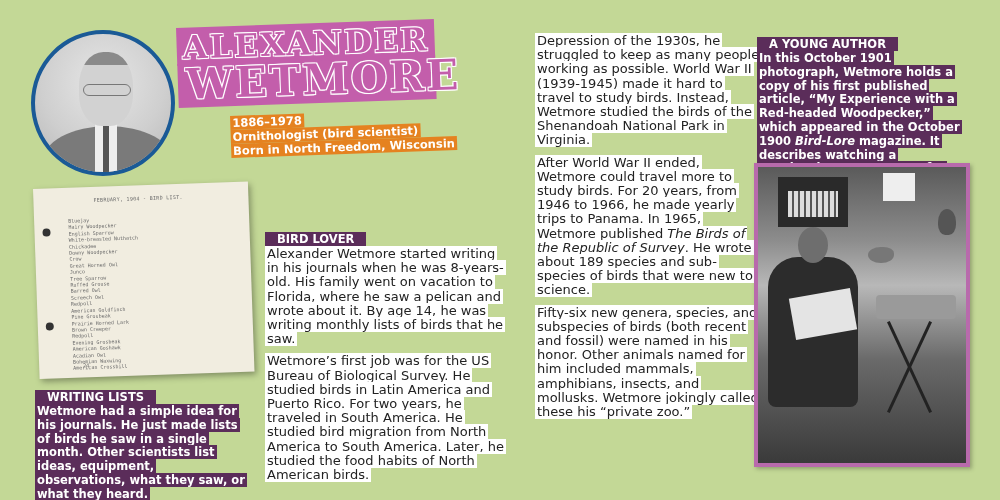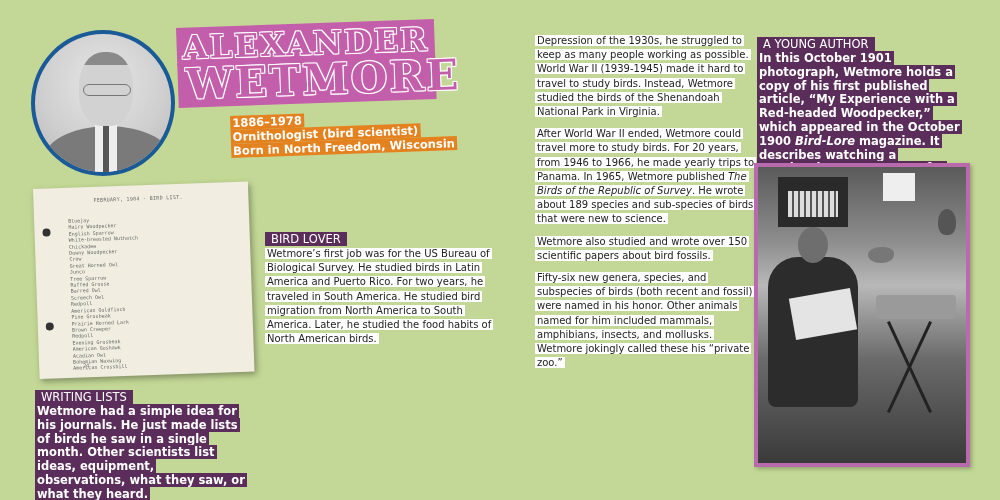--- a/index.html
+++ b/index.html
@@ -66,28 +66,28 @@
     box-shadow: 2px 3px 6px rgba(0,0,0,0.35);
     font-family: "DejaVu Sans Mono", monospace; color: #6a6a6a;
   }
   .paper .hole { position: absolute; left: 8px; width: 8px; height: 8px; border-radius: 50%; background: #333; }
   .paper .heading { position: absolute; left: 60px; top: 10px; font-size: 5px; letter-spacing: .3px; }
   .paper ul { position: absolute; left: 34px; top: 30px; list-style: none; font-size: 5px; line-height: 6.4px; }
   .paper .page-num { position: absolute; left: 44px; top: 175px; font-size: 5px; }
 
   
   .dark-label {
-    display: inline-block; background: #5b2d5a; color: #fff; font-weight: normal;
-    font-size: 11.5px; padding: 0 6px; line-height: 14px;
+    display: inline-block; background: #5b2d5a; color: #fff; font-weight: bold;
+    font-size: 11.5px; padding: 0 12px; line-height: 14px;
   }
   .dark-para {
     font-size: 11.5px; color: #fff; line-height: 13.8px;
   }
   .dark-para span { background: #5b2d5a; box-decoration-break: clone; -webkit-box-decoration-break: clone; padding: 0 2px; font-weight: bold; }
-  .light-para { font-size: 10px; color: #222; line-height: 14.2px; margin-bottom: 8px; }
+  .light-para { font-size: 13px; color: #222; line-height: 14.2px; margin-bottom: 8px; }
   .light-para span { background: #fff; box-decoration-break: clone; -webkit-box-decoration-break: clone; padding: 0 2px; }
 
   .writing-lists { position: absolute; left: 35px; top: 386px; width: 210px; }
   .bird-lover { position: absolute; left: 265px; top: 186px; width: 245px; margin-top: 42px; }
   .col3 { position: absolute; left: 535px; top: 34px; width: 225px; }
   .young-author { position: absolute; left: 757px; top: 33px; width: 210px; }
 
   
   .photo-frame {
     position: absolute; left: 754px; top: 163px; width: 216px; height: 304px;
@@ -167,27 +167,27 @@
     <div class="page-num">24</div>
   </div>
 
   <div class="writing-lists">
     <div class="dark-label">WRITING LISTS</div>
     <div class="dark-para"><span>Wetmore had a simple idea for his journals. He just made lists of birds he saw in a single month. Other scientists list ideas, equipment, observations, what they saw, or what they heard.</span></div>
   </div>
 
   <div class="bird-lover">
     <div class="dark-label">BIRD LOVER</div>
+    <p class="light-para"><span>Alexander Wetmore started writing in his journals when he was 8-years-old. His family went on vacation to Florida, where he saw a pelican and wrote about it. By age 14, he was writing monthly lists of birds that he saw.</span></p>
     <p class="light-para"><span>Wetmore’s first job was for the US Bureau of Biological Survey. He studied birds in Latin America and Puerto Rico. For two years, he traveled in South America. He studied bird migration from North America to South America. Later, he studied the food habits of North American birds.</span></p>
   </div>
 
   <div class="col3">
     <p class="light-para"><span>Depression of the 1930s, he struggled to keep as many people working as possible. World War II (1939-1945) made it hard to travel to study birds. Instead, Wetmore studied the birds of the Shenandoah National Park in Virginia.</span></p>
     <p class="light-para"><span><span style="padding:0">After World War II ended, Wetmore could travel more to study birds. For 20 years, from 1946 to 1966, he made yearly trips to Panama. In 1965, Wetmore published </span><i>The Birds of the Republic of Survey</i><span style="padding:0">. He wrote about 189 species and sub-species of birds that were new to science.</span></span></p>
-    <p class="light-para"><span>Wetmore also studied and wrote over 150 scientific papers about bird fossils.</span></p>
     <p class="light-para"><span>Fifty-six new genera, species, and subspecies of birds (both recent and fossil) were named in his honor. Other animals named for him included mammals, amphibians, insects, and mollusks. Wetmore jokingly called these his “private zoo.”</span></p>
   </div>
 
   <div class="young-author">
     <div class="dark-label">A YOUNG AUTHOR</div>
     <div class="dark-para"><span><span style="padding:0">In this October 1901 photograph, Wetmore holds a copy of his first published article, “My Experience with a Red-headed Woodpecker,” which appeared in the October 1900 </span><i>Bird-Lore</i><span style="padding:0"> magazine. It describes watching a woodpecker store acorns for winter.</span></span></div>
   </div>
 
   <div class="photo-frame">
     <div class="photo">

